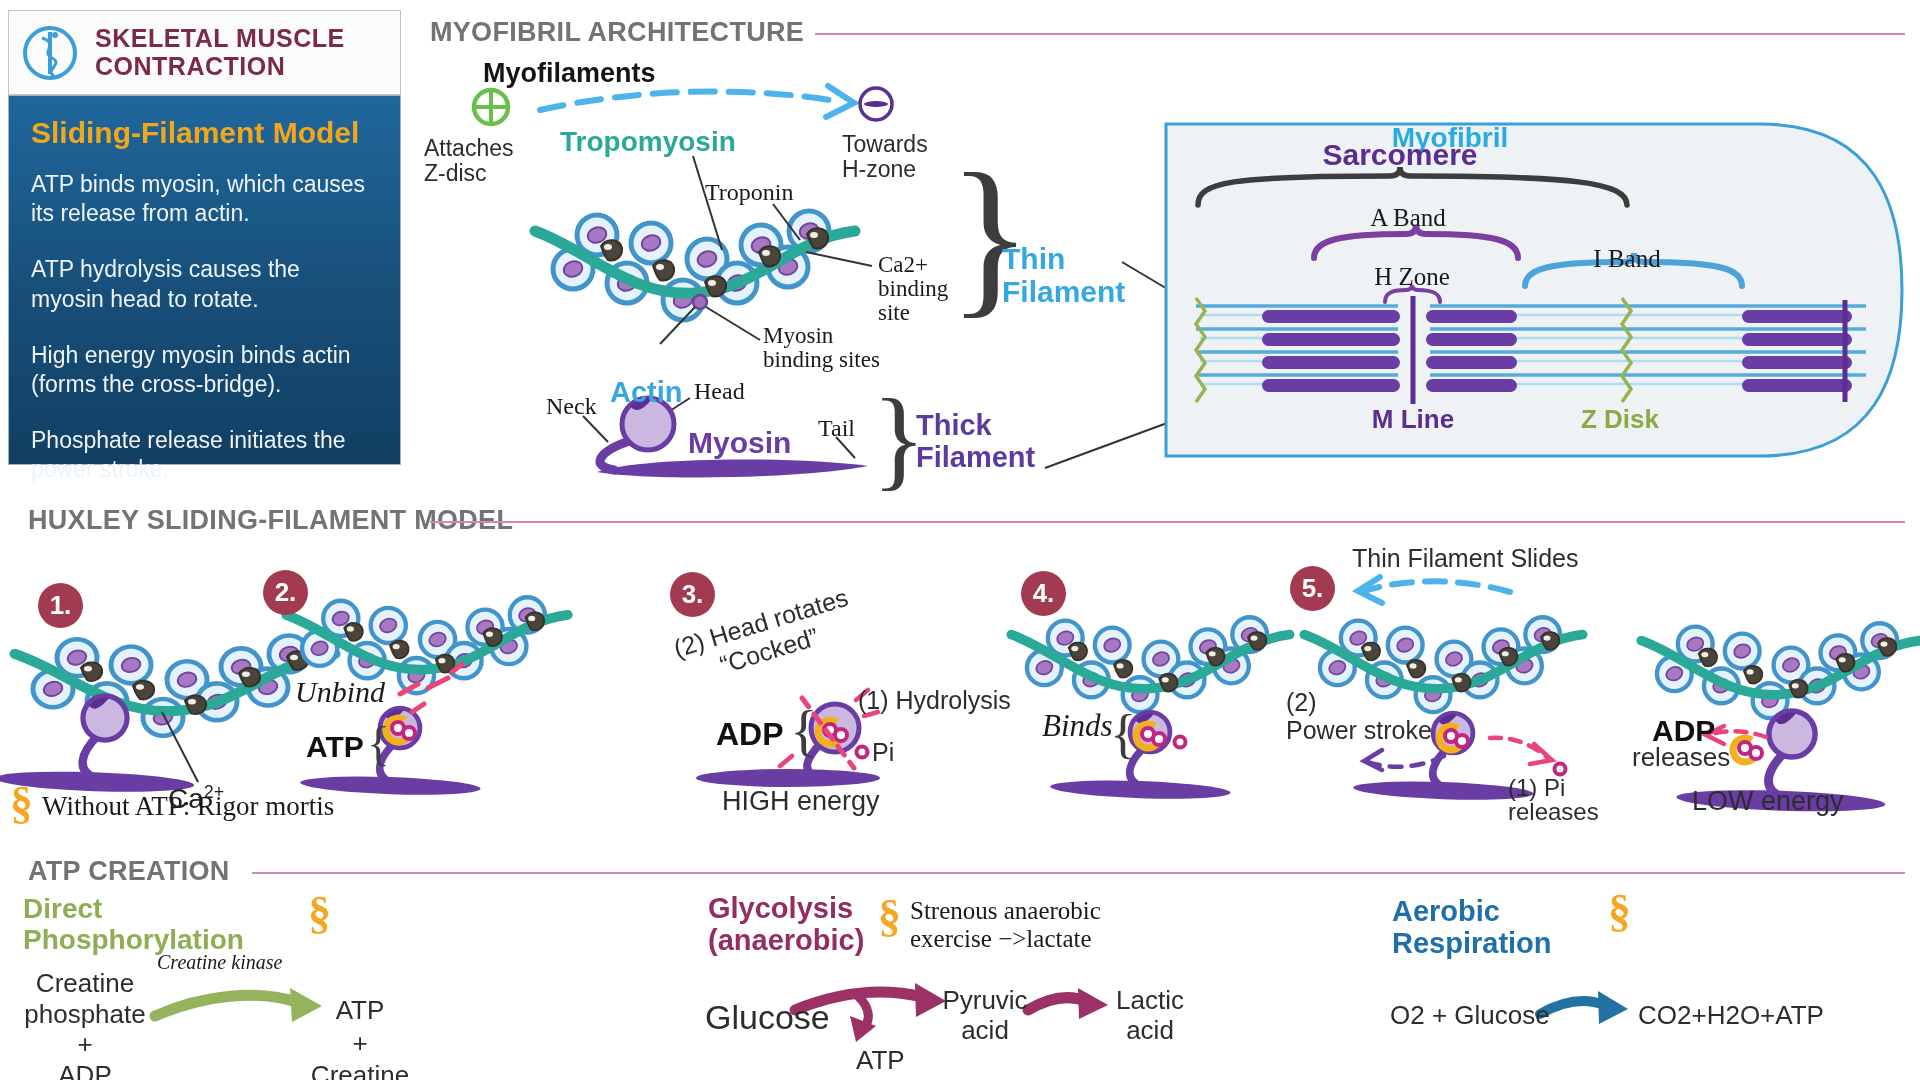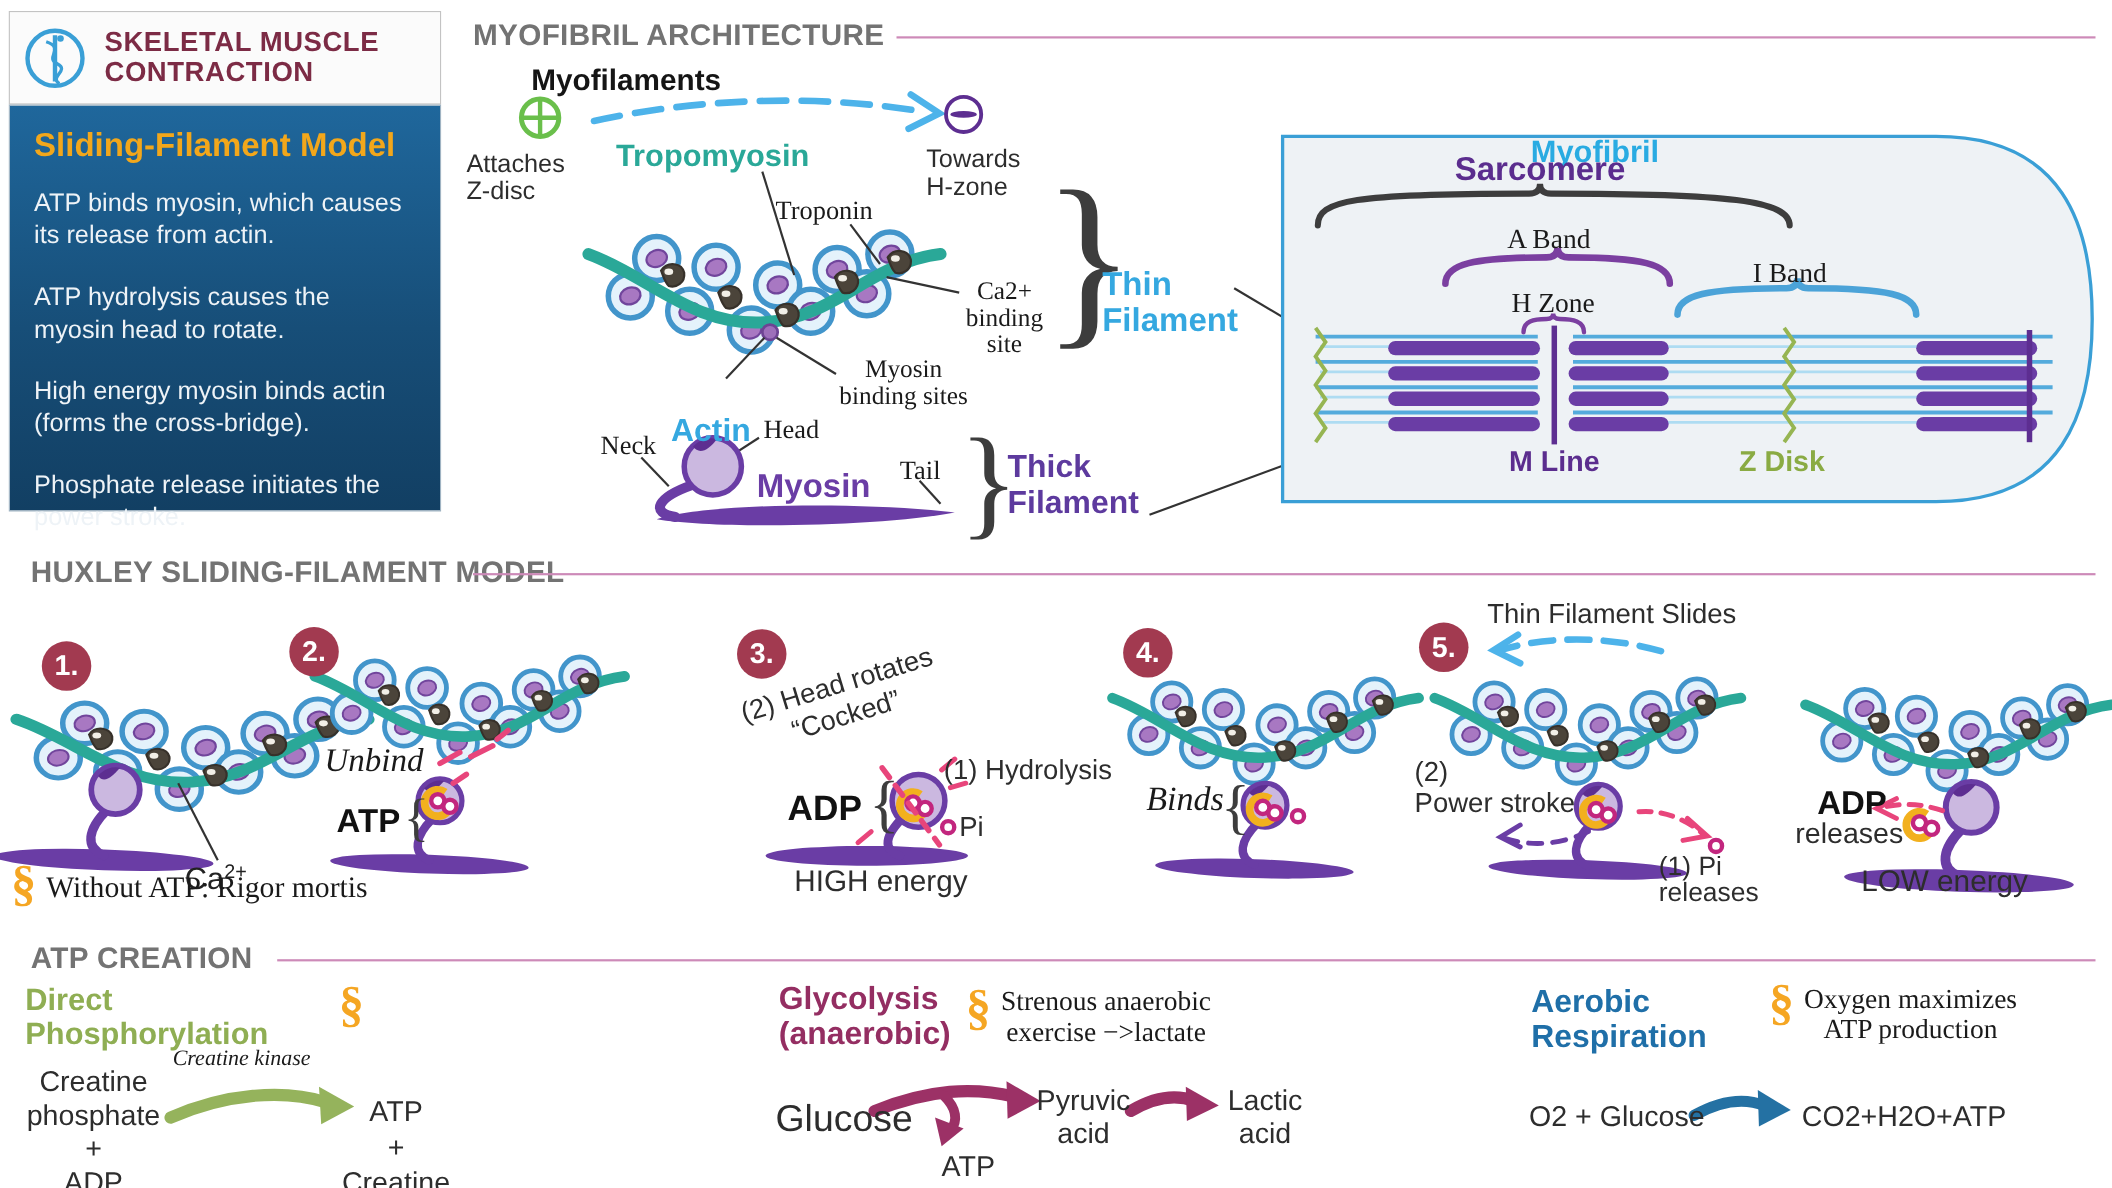--- a/index.html
+++ b/index.html
@@ -16,21 +16,21 @@
   .panel-body{left:8px;top:95px;width:393px;height:370px;box-sizing:border-box;padding:20px 22px;
     background:linear-gradient(180deg,#1f679c 0%,#174e78 55%,#123f63 100%);
     border:1px solid #9fb3c2;z-index:3;}
   .model-title{color:#f2a71b;font-size:30px;font-weight:bold;margin-bottom:20px;}
   .panel-body p{color:#eef3f7;font-size:23px;line-height:1.27;margin:0 0 27px 0;}
   
   .sec-title{color:#737373;font-weight:bold;font-size:27px;letter-spacing:.3px;z-index:3;}
   .sec-line{height:2px;background:#cd8ab8;z-index:3;}
   
   .lbl-sans{font-size:23px;color:#2d2d2d;line-height:1.08;}
-  .lbl-serif{font-family:"Liberation Serif",serif;font-size:24px;color:#1a1a1a;line-height:1.05;text-align:center;}
+  .lbl-serif{font-family:"Liberation Serif",serif;font-size:24px;color:#1a1a1a;line-height:1.05;}
   .teal{color:#2aa898;font-weight:bold;font-size:28px;}
   .ltblue{color:#35a8e0;font-weight:bold;margin-top:36px;}
   .purp{color:#6a3da5;font-weight:bold;}
   .dpurp{color:#5b2d8e;font-weight:bold;}
   .green{color:#8aab43;font-weight:bold;}
   .badge{width:45px;height:45px;border-radius:50%;background:#a23a50;color:#fff;
     font-weight:bold;font-size:26px;display:flex;align-items:center;justify-content:center;z-index:3;}
   .brace{font-family:"Liberation Serif",serif;color:#3d3d3d;line-height:1;z-index:2;font-weight:400;}
   .squig{font-family:"Liberation Serif",serif;color:#f5a623;font-weight:bold;line-height:1;z-index:3;}
   .ital{font-style:italic;}
@@ -345,21 +345,21 @@
   <div class="abs txt lbl-serif nowrap" style="left:818px;top:416px;">Tail</div>
   <span class="abs brace" style="left:872px;top:382px;font-size:112px;">}</span>
   <div class="abs txt purp" style="left:916px;top:410px;font-size:29px;line-height:1.1;color:#5d3a9e;">
     <div>Thick</div>
       <div>Filament</div>
   </div>
 
   <div class="abs txt ltblue ctr" style="left:1390px;top:86px;width:120px;font-size:28px;color:#29abe2;">Myofibril</div>
   <div class="abs txt dpurp ctr" style="left:1320px;top:138px;width:160px;font-size:30px;">Sarcomere</div>
   <div class="abs txt lbl-serif ctr" style="left:1348px;top:205px;width:120px;font-size:25px;">A Band</div>
-  <div class="abs txt lbl-serif ctr" style="left:1567px;top:236px;width:120px;font-size:25px;">I Band</div>
+  <div class="abs txt lbl-serif ctr" style="left:1567px;top:246px;width:120px;font-size:25px;">I Band</div>
   <div class="abs txt lbl-serif ctr" style="left:1352px;top:264px;width:120px;font-size:25px;">H Zone</div>
   <div class="abs txt dpurp ctr" style="left:1353px;top:404px;width:120px;font-size:26px;">M Line</div>
   <div class="abs txt green ctr" style="left:1560px;top:404px;width:120px;font-size:26px;">Z Disk</div>
 
   <div class="abs badge" style="left:38px;top:583px;">1.</div>
   <div class="abs badge" style="left:263px;top:570px;">2.</div>
   <div class="abs badge" style="left:670px;top:572px;">3.</div>
   <div class="abs badge" style="left:1021px;top:571px;">4.</div>
   <div class="abs badge" style="left:1290px;top:566px;">5.</div>
 
@@ -430,20 +430,16 @@
     <div>Lactic</div>
       <div>acid</div>
   </div>
   <div class="abs txt nowrap" style="left:856px;top:1045px;font-size:26px;color:#2d2d2d;">ATP</div>
 
   <div class="abs txt" style="left:1392px;top:896px;font-size:29px;font-weight:bold;color:#1f6fa8;line-height:1.1;">
     <div>Aerobic</div>
       <div>Respiration</div>
   </div>
   <span class="abs squig" style="left:1608px;top:888px;font-size:46px;">§</span>
-  <div class="abs txt lbl-serif" style="left:1640px;top:895px;font-size:25px;line-height:1.1;">
-    <div>Oxygen maximizes</div>
-      <div>ATP production</div>
-  </div>
   <div class="abs txt nowrap" style="left:1390px;top:1000px;font-size:26px;color:#2d2d2d;">O2 + Glucose</div>
   <div class="abs txt nowrap" style="left:1638px;top:1000px;font-size:26px;color:#2d2d2d;">CO2+H2O+ATP</div>
 
 </div>
 
 </body></html>

